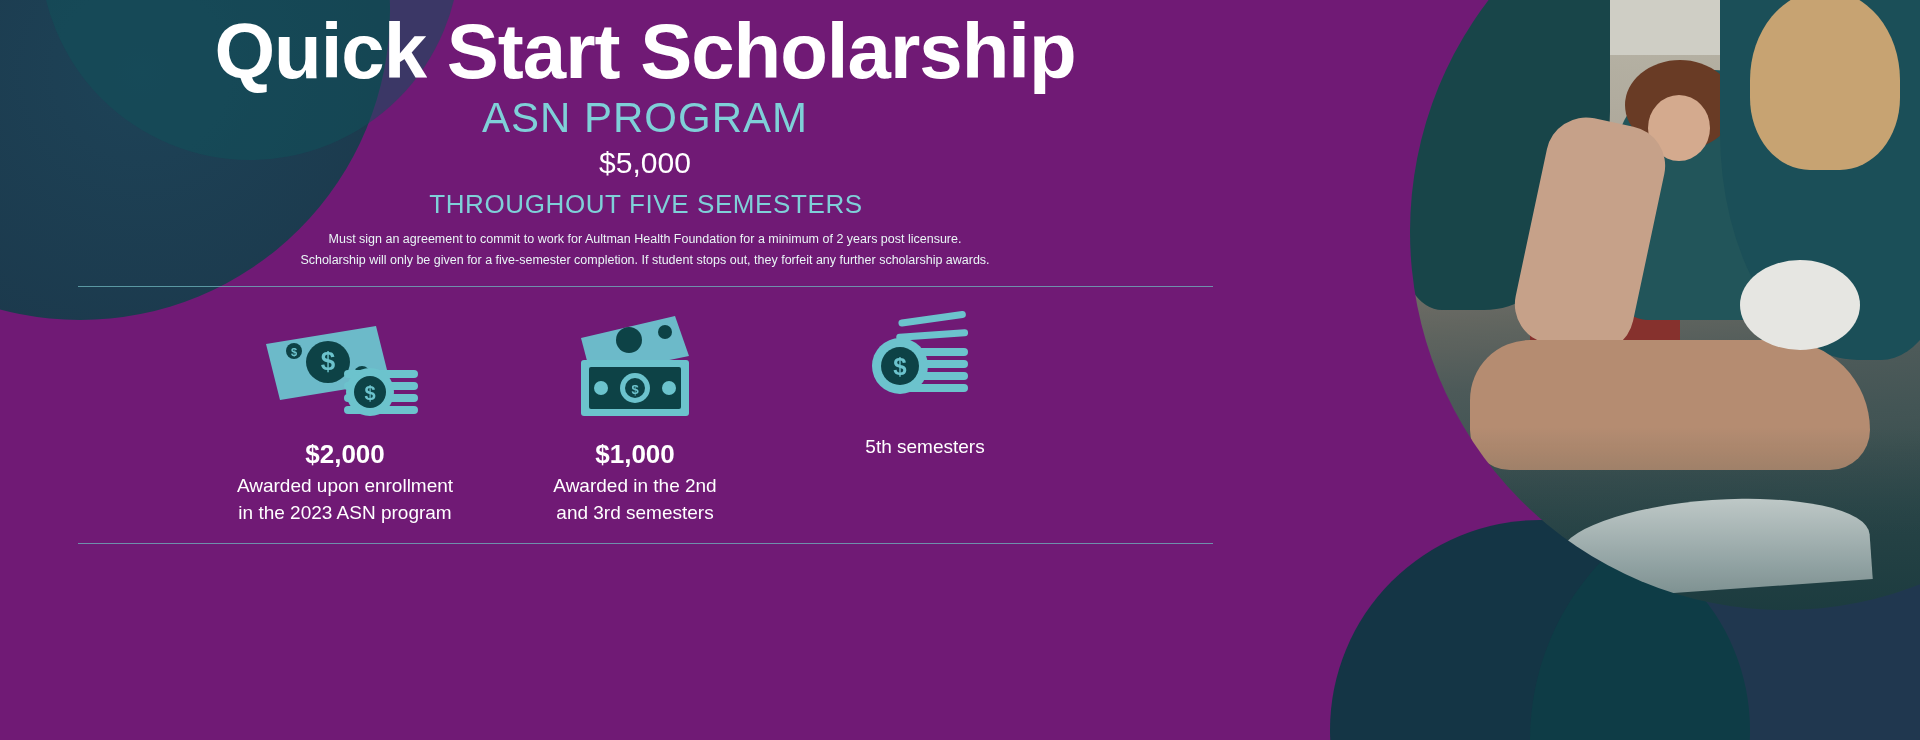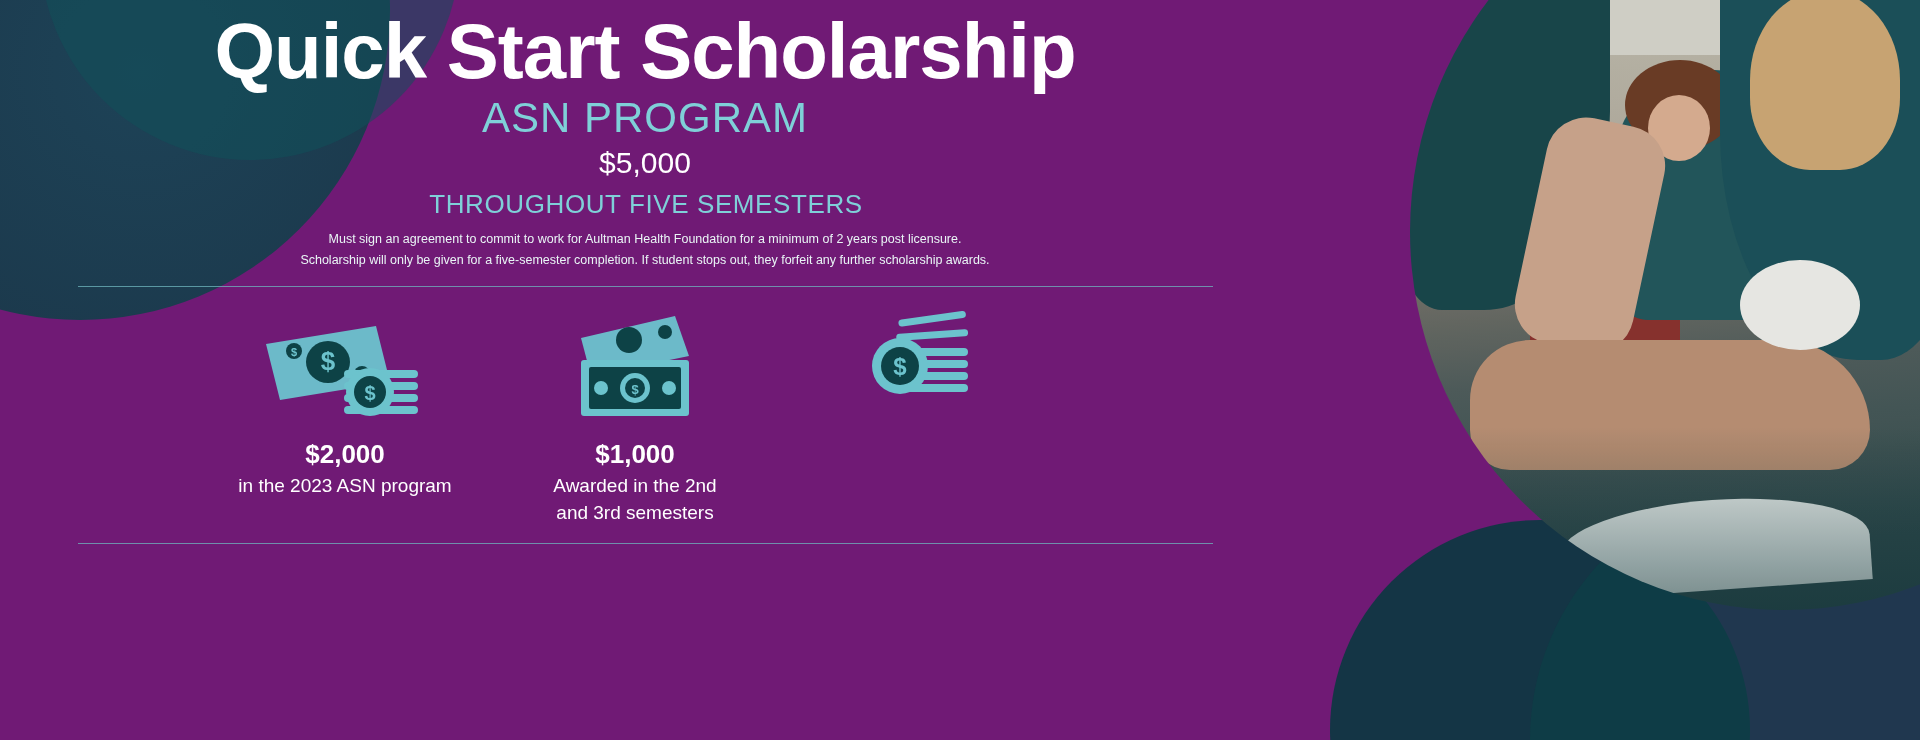--- a/index.html
+++ b/index.html
@@ -267,20 +267,21 @@
               <rect x="86" y="78" width="74" height="8" rx="4"></rect>
               <rect x="86" y="90" width="74" height="8" rx="4"></rect>
               <rect x="86" y="102" width="74" height="8" rx="4"></rect>
             </g>
             <circle cx="112" cy="88" r="24" fill="#6cc3cd"></circle>
             <circle cx="112" cy="88" r="16" fill="#0d4246"></circle>
             <text x="112" y="96" font-size="20" fill="#6cc3cd" font-family="Liberation Sans, sans-serif" text-anchor="middle" font-weight="bold">$</text>
           </svg>
         </div>
         <div class="tier-amount">$2,000</div>
+        <div class="tier-desc">Awarded upon enrollment</div>
         <div class="tier-desc">in the 2023 ASN program</div>
       </div>
 
       <div class="tier">
         <div class="tier-icon">
           <svg width="140" height="125" viewBox="0 0 140 125" fill="none">
             <path d="M16 34 L110 12 L124 52 L26 72 Z" fill="#6cc3cd" opacity=".95"></path>
             <circle cx="64" cy="36" r="13" fill="#0d4246"></circle>
             <circle cx="100" cy="28" r="7" fill="#0d4246"></circle>
             <rect x="16" y="56" width="108" height="56" rx="3" fill="#6cc3cd"></rect>
@@ -306,20 +307,21 @@
               <rect x="34" y="44" width="74" height="8" rx="4"></rect>
               <rect x="34" y="56" width="74" height="8" rx="4"></rect>
               <rect x="34" y="68" width="74" height="8" rx="4"></rect>
               <rect x="34" y="80" width="74" height="8" rx="4"></rect>
             </g>
             <circle cx="40" cy="62" r="28" fill="#6cc3cd"></circle>
             <circle cx="40" cy="62" r="19" fill="#0d4246"></circle>
             <text x="40" y="71" font-size="24" fill="#6cc3cd" font-family="Liberation Sans, sans-serif" text-anchor="middle" font-weight="bold">$</text>
           </svg>
         </div>
+        <div class="tier-desc">5th semesters</div>
       </div>
 
     </div>
 
     <div class="tier-spacer"></div>
     <div class="rule bottom"></div>
   </div>
 
 </div>
 

